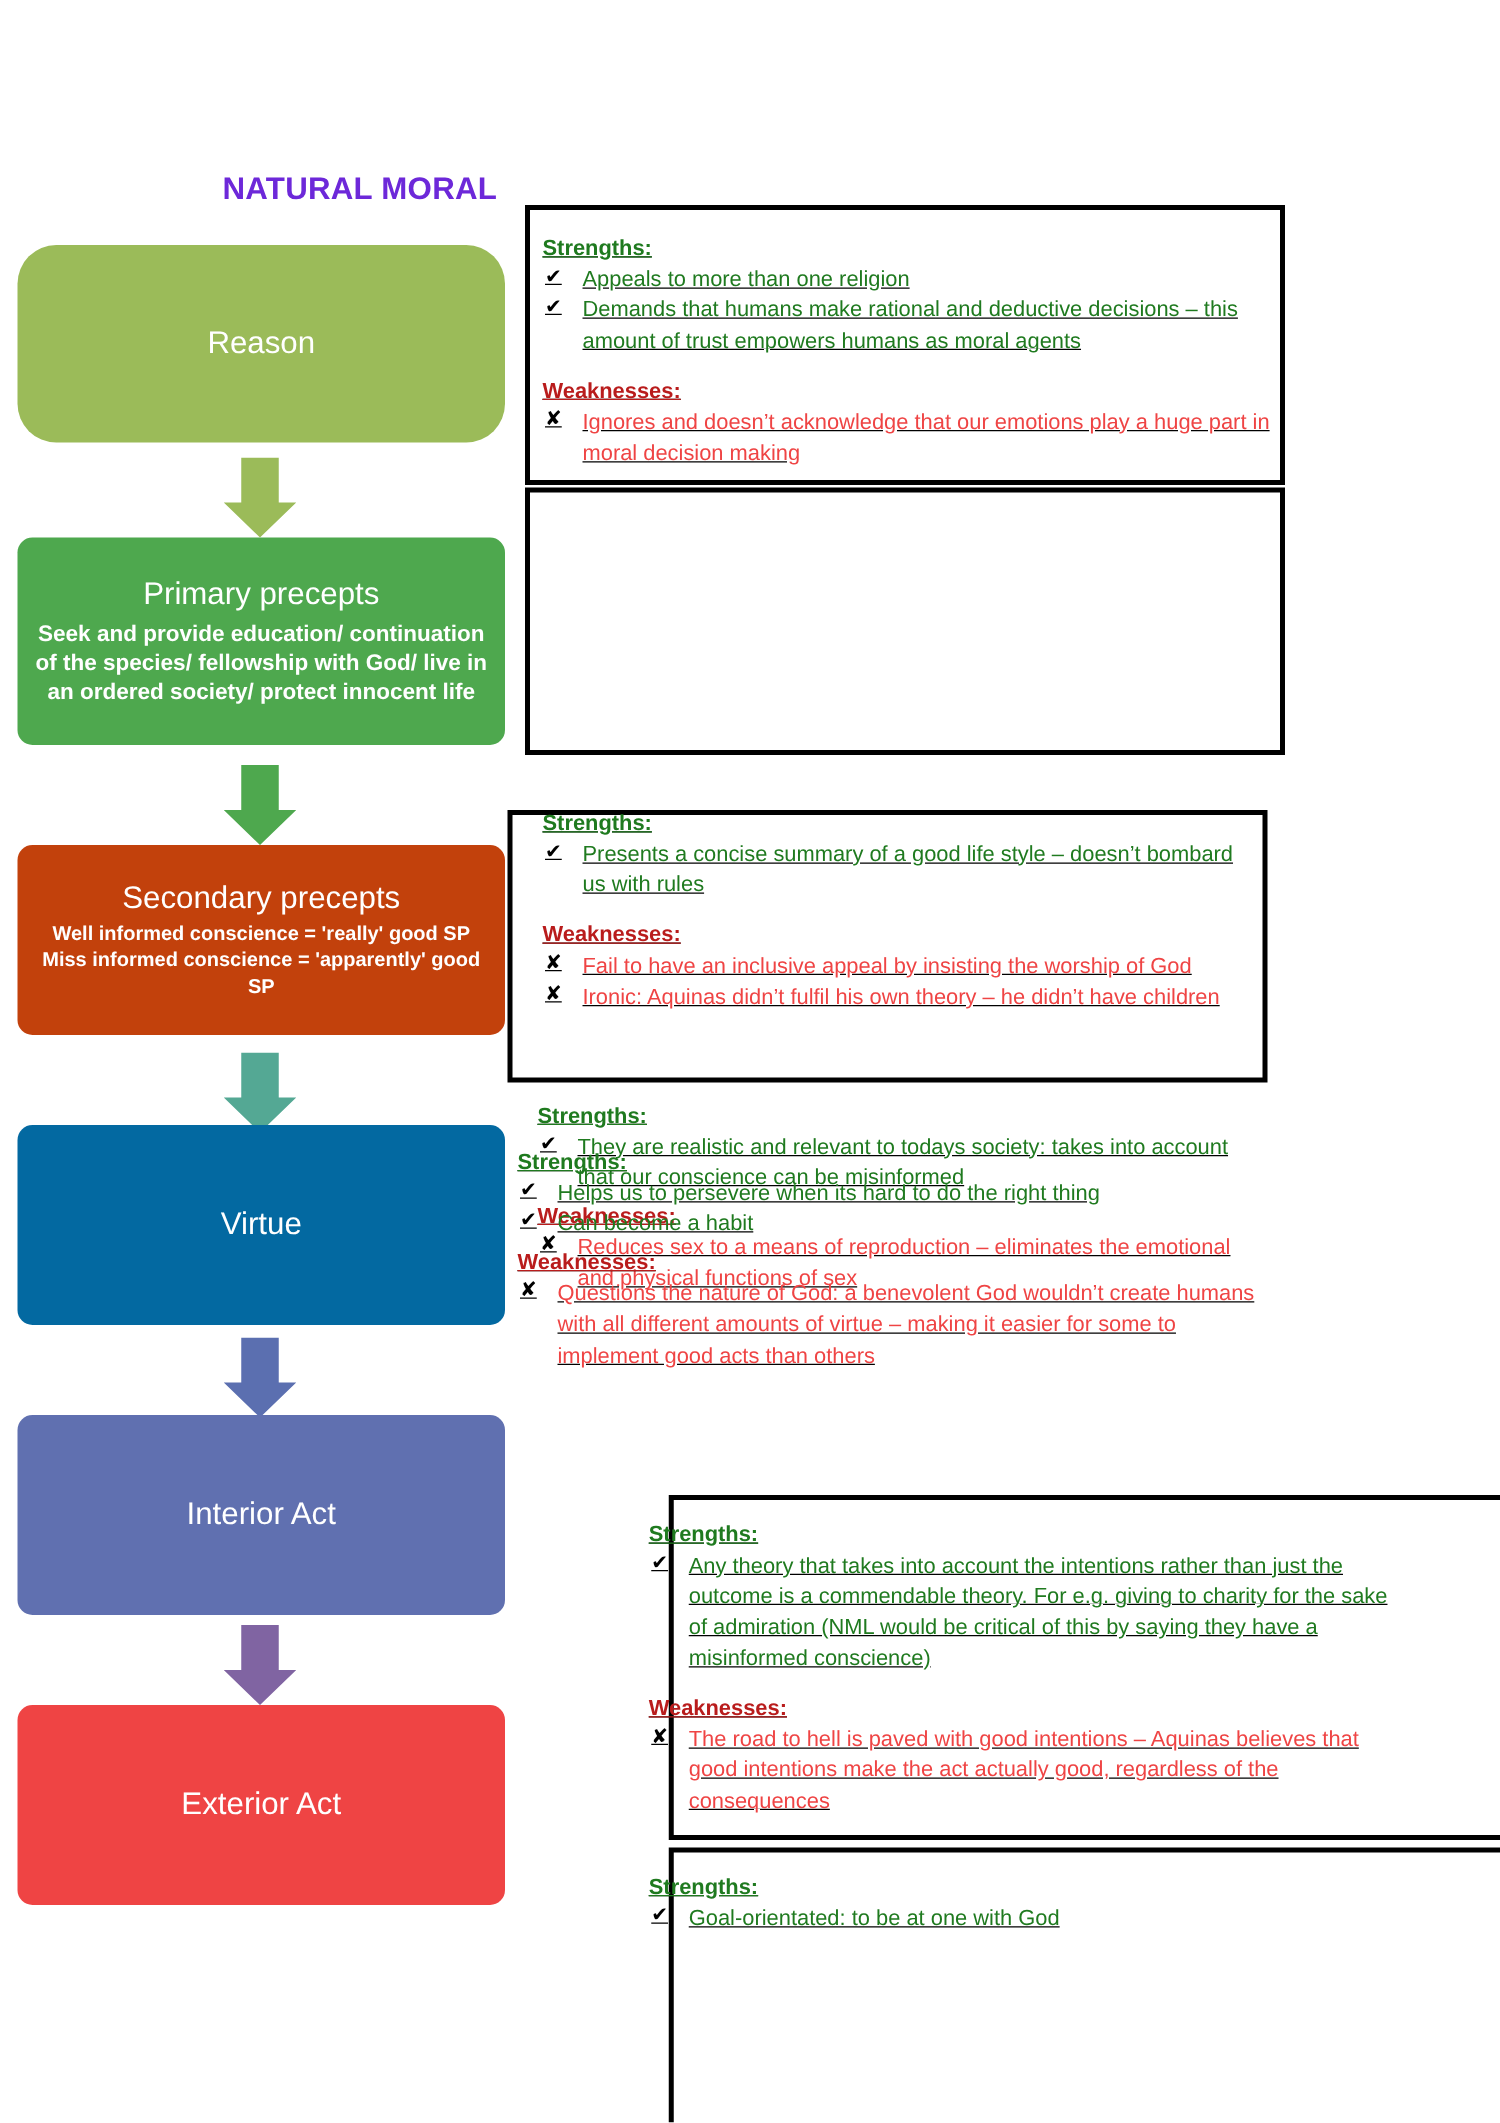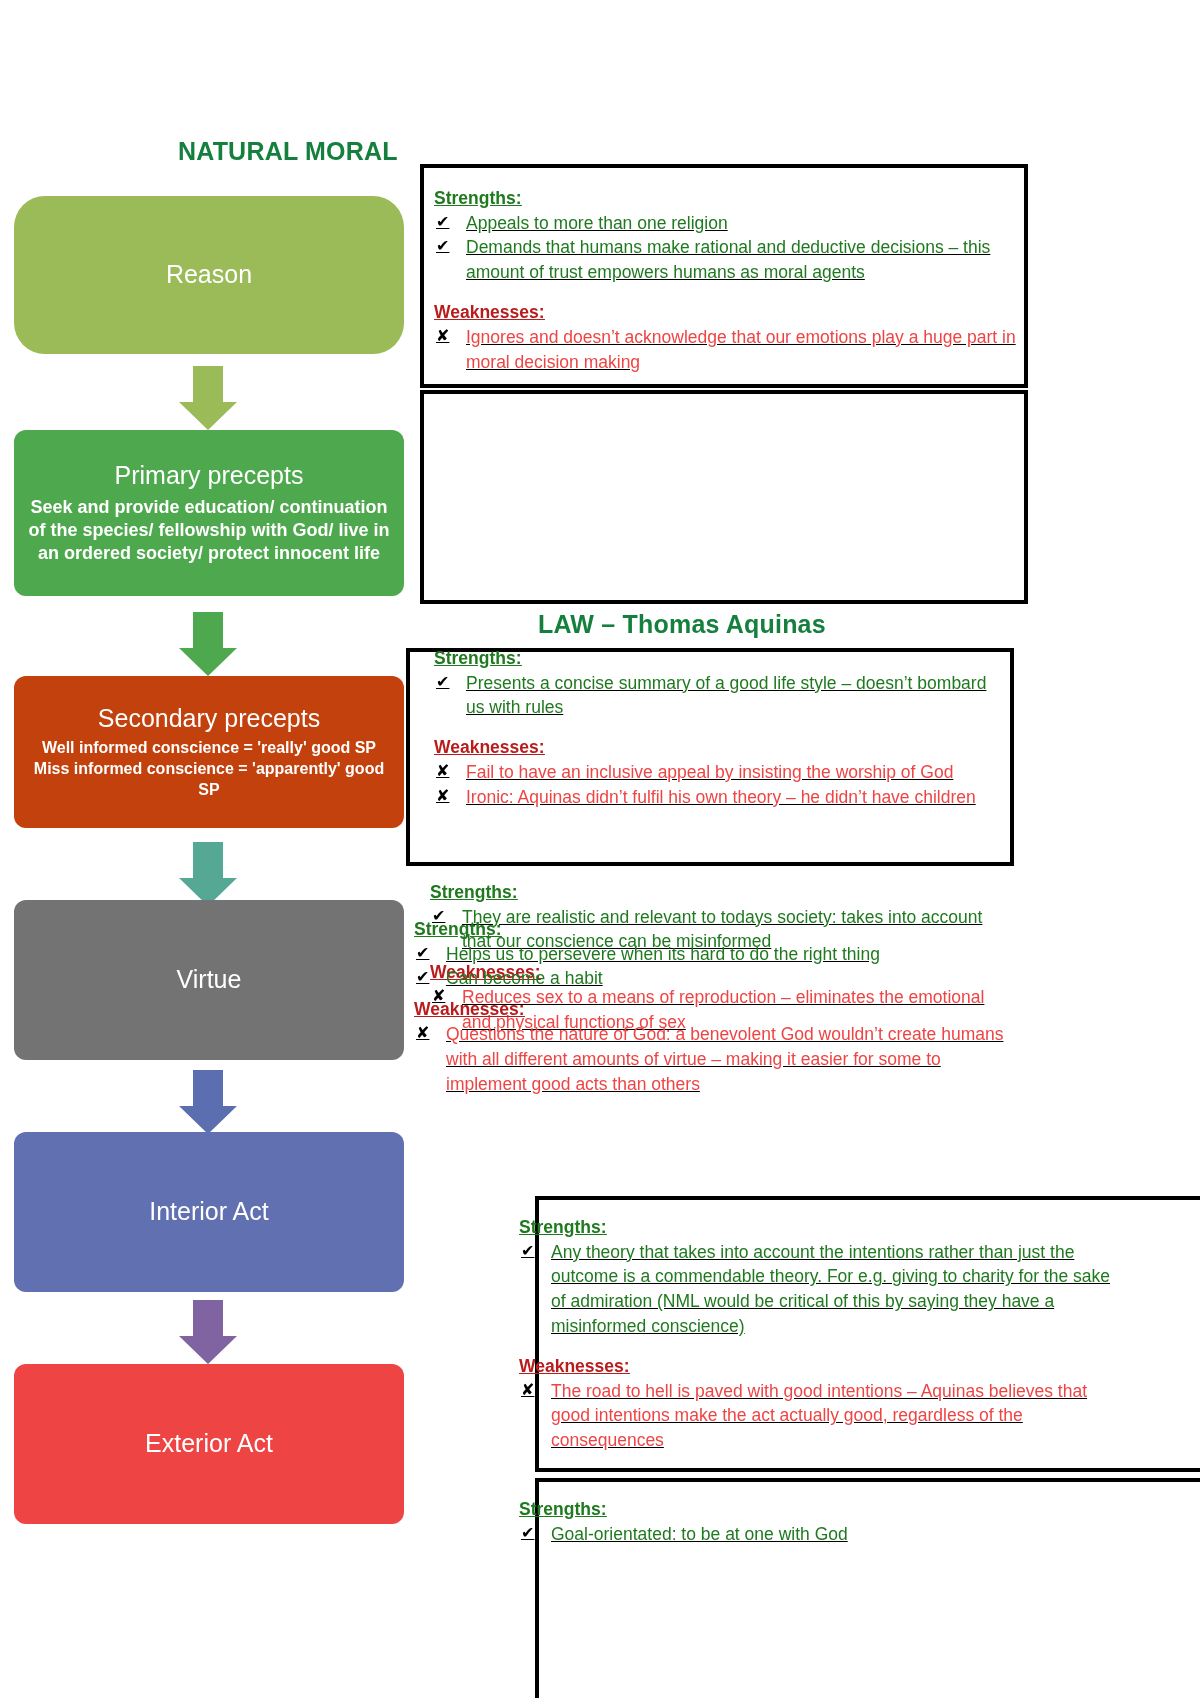--- a/index.html
+++ b/index.html
@@ -16,21 +16,21 @@
     width: 1200px;
     height: 1698px;
     background: #ffffff;
     overflow: hidden;
   }
 
   
   .doc-title {
     position: absolute;
     font-weight: bold;
-    color: #15803d;
+    color: #6d28d9;
     font-size: 25px;
     letter-spacing: 0.2px;
     white-space: nowrap;
   }
   #title-left  { left: 178px; top: 137px; }
   #title-right { left: 538px; top: 610px; }
 
   
   .flow-box {
     position: absolute;
@@ -115,21 +115,20 @@
 
   
   .clip { overflow: hidden; }
 </style>
 </head>
 <body>
 
 <div id="page">
 
   <div class="doc-title" id="title-left">NATURAL MORAL</div>
-  <div class="doc-title" id="title-right">LAW – Thomas Aquinas</div>
 
   <div class="flow-box" style="left:14px; top:196px; width:390px; height:158px; background:#9BBB59;border-radius:31px;">
     <div class="fb-title">Reason</div>
   </div>
 
   <div class="arrow" style="left:175px; top:366px; height:66px;">
     <svg width="66" height="66" viewBox="0 0 66 66">
       <polygon points="18,0 48,0 48,36 62,36 33,64 4,36 18,36" fill="#9BBB59"></polygon>
     </svg>
   </div>
@@ -150,21 +149,21 @@
     <div class="fb-sub" style="white-space:pre-line;">Well informed conscience = 'really' good SP
 Miss informed conscience = 'apparently' good SP</div>
   </div>
 
   <div class="arrow" style="left:175px; top:842px; height:66px;">
     <svg width="66" height="66" viewBox="0 0 66 66">
       <polygon points="18,0 48,0 48,36 62,36 33,64 4,36 18,36" fill="#54A894"></polygon>
     </svg>
   </div>
 
-  <div class="flow-box" style="left:14px; top:900px; width:390px; height:160px; background:#737373;">
+  <div class="flow-box" style="left:14px; top:900px; width:390px; height:160px; background:#0369a1;">
     <div class="fb-title">Virtue</div>
   </div>
 
   <div class="arrow" style="left:175px; top:1070px; height:66px;">
     <svg width="66" height="66" viewBox="0 0 66 66">
       <polygon points="18,0 48,0 48,36 62,36 33,64 4,36 18,36" fill="#5B6FB0"></polygon>
     </svg>
   </div>
 
   <div class="flow-box" style="left:14px; top:1132px; width:390px; height:160px; background:#6070B0;">

